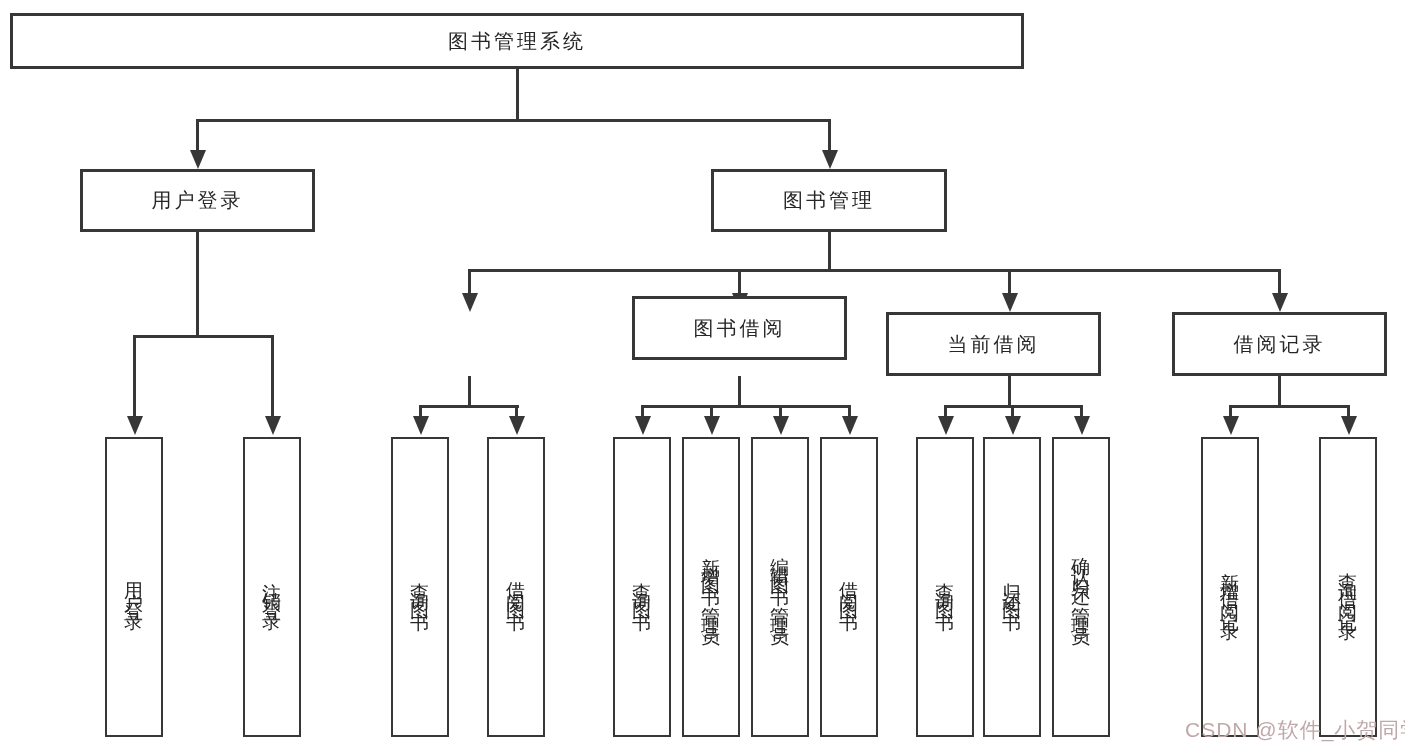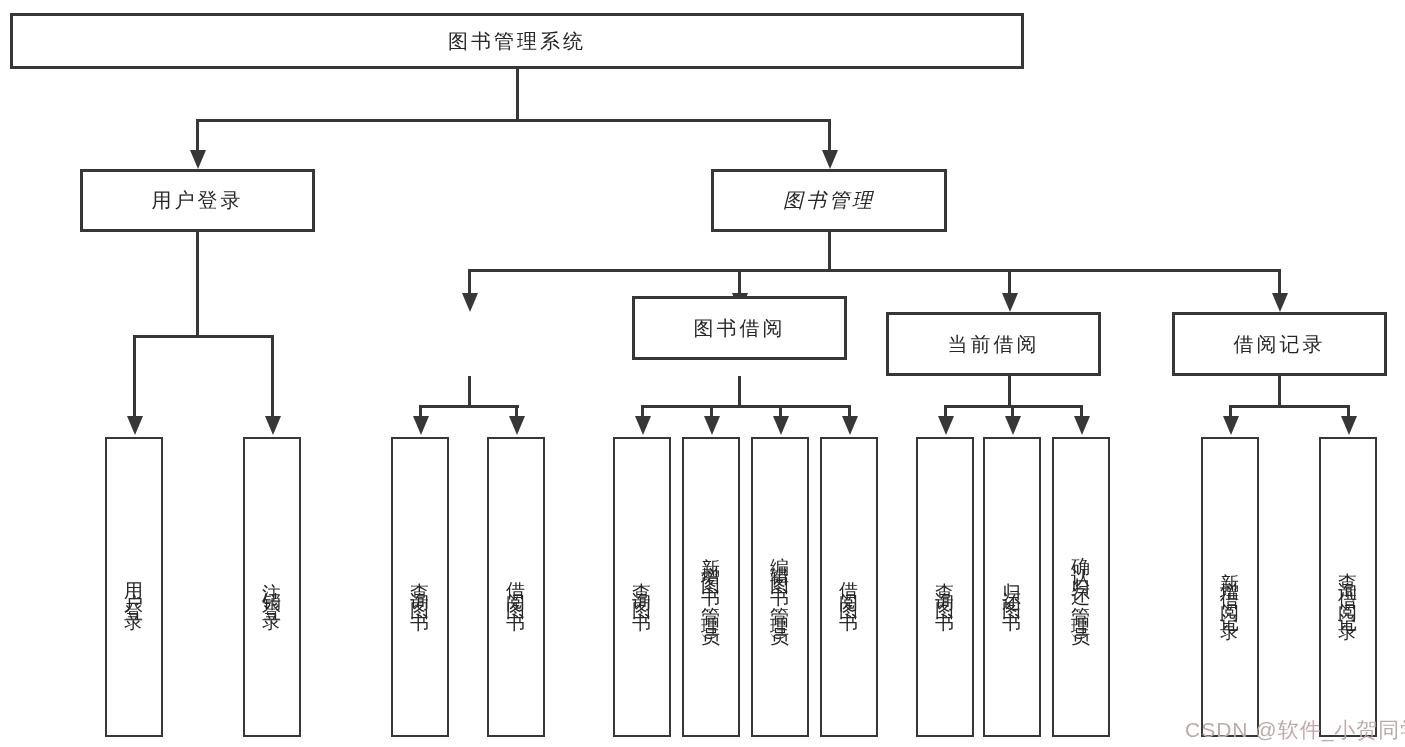--- a/index.html
+++ b/index.html
@@ -62,21 +62,21 @@
 </style>
 </head>
 <body>
 
 <div id="canvas">
 
   <div class="box" style="left:10px;top:13px;width:1014px;height:56px;">图书管理系统</div>
 
   <div class="box" style="left:80px;top:169px;width:235px;height:63px;">用户登录</div>
 
-  <div class="box" style="left:711px;top:169px;width:236px;height:63px;font-style:italic;">图书管理</div>
+  <div class="box" style="left:711px;top:169px;width:236px;height:63px;">图书管理</div>
 
 
   <div class="box" style="left:632px;top:296px;width:215px;height:64px;">图书借阅</div>
 
   <div class="box" style="left:886px;top:312px;width:215px;height:64px;">当前借阅</div>
 
   <div class="box" style="left:1172px;top:312px;width:215px;height:64px;text-align:center;">借阅记录</div>
 
   <div class="vbox" style="left:105px;">
     <span>用户登录</span>

